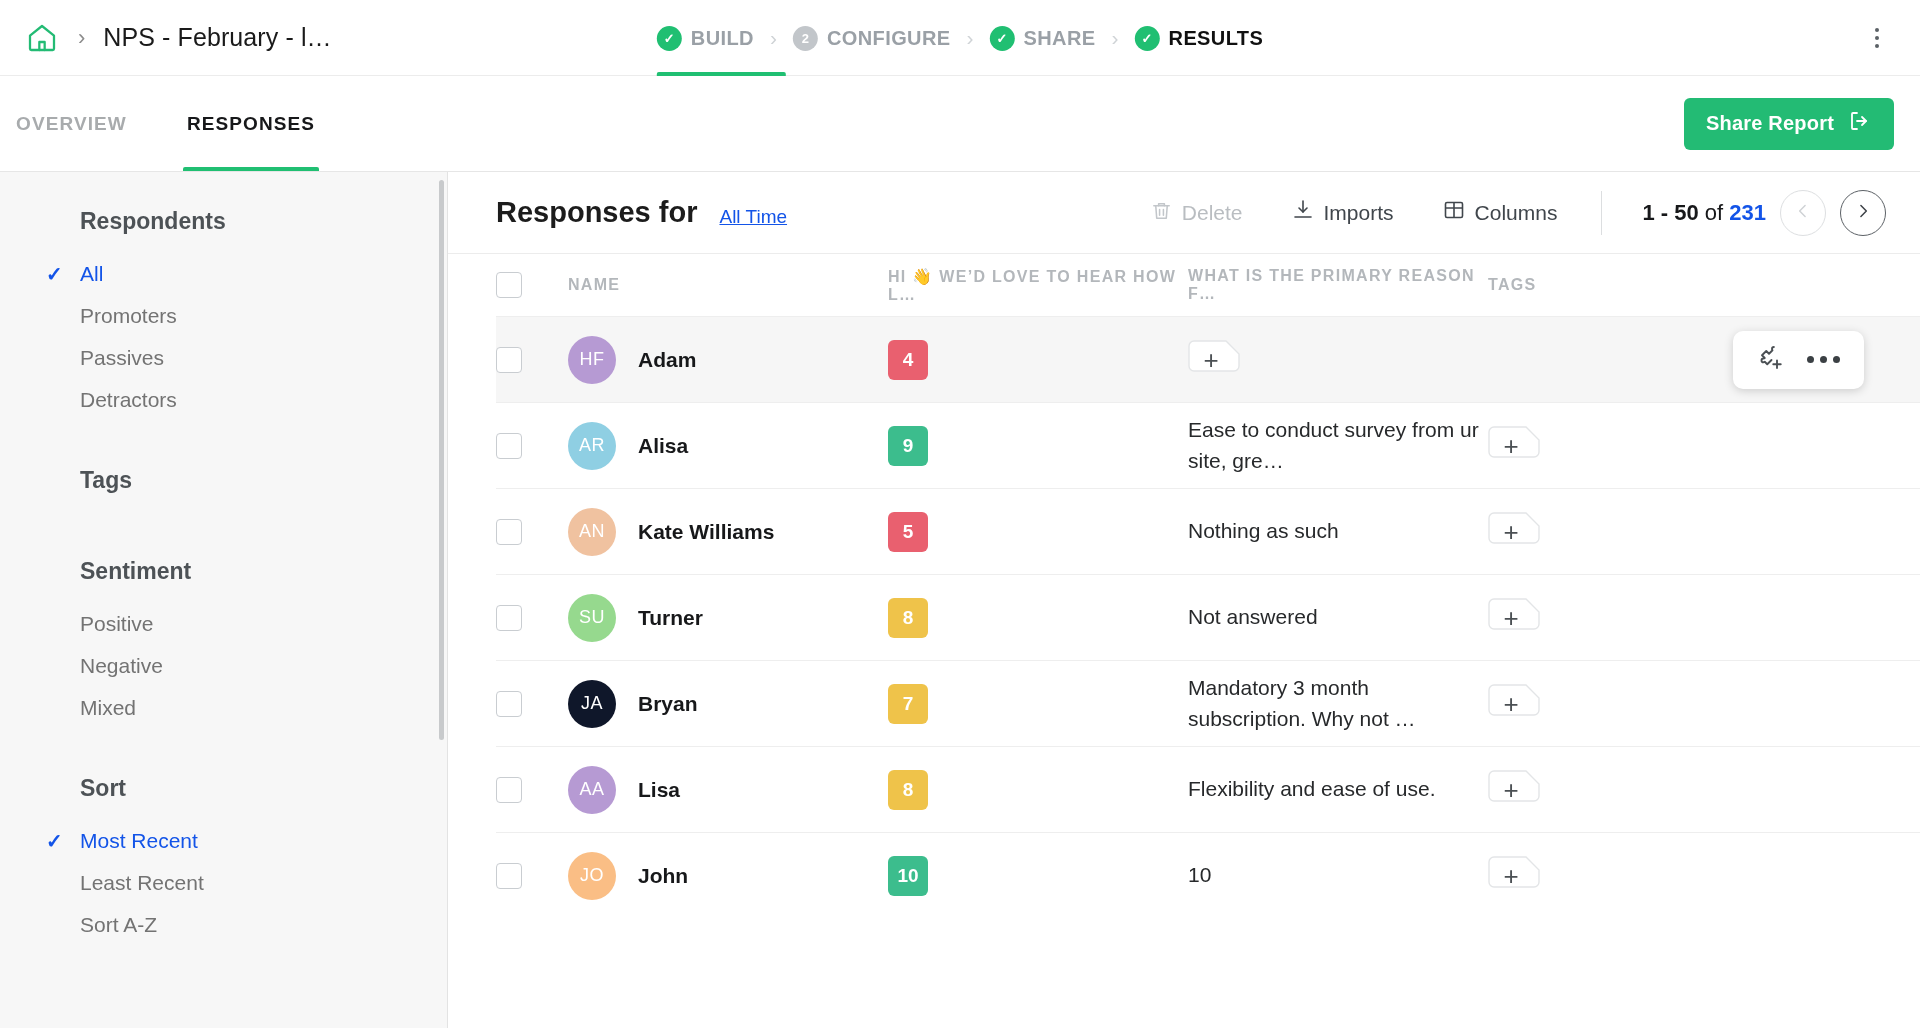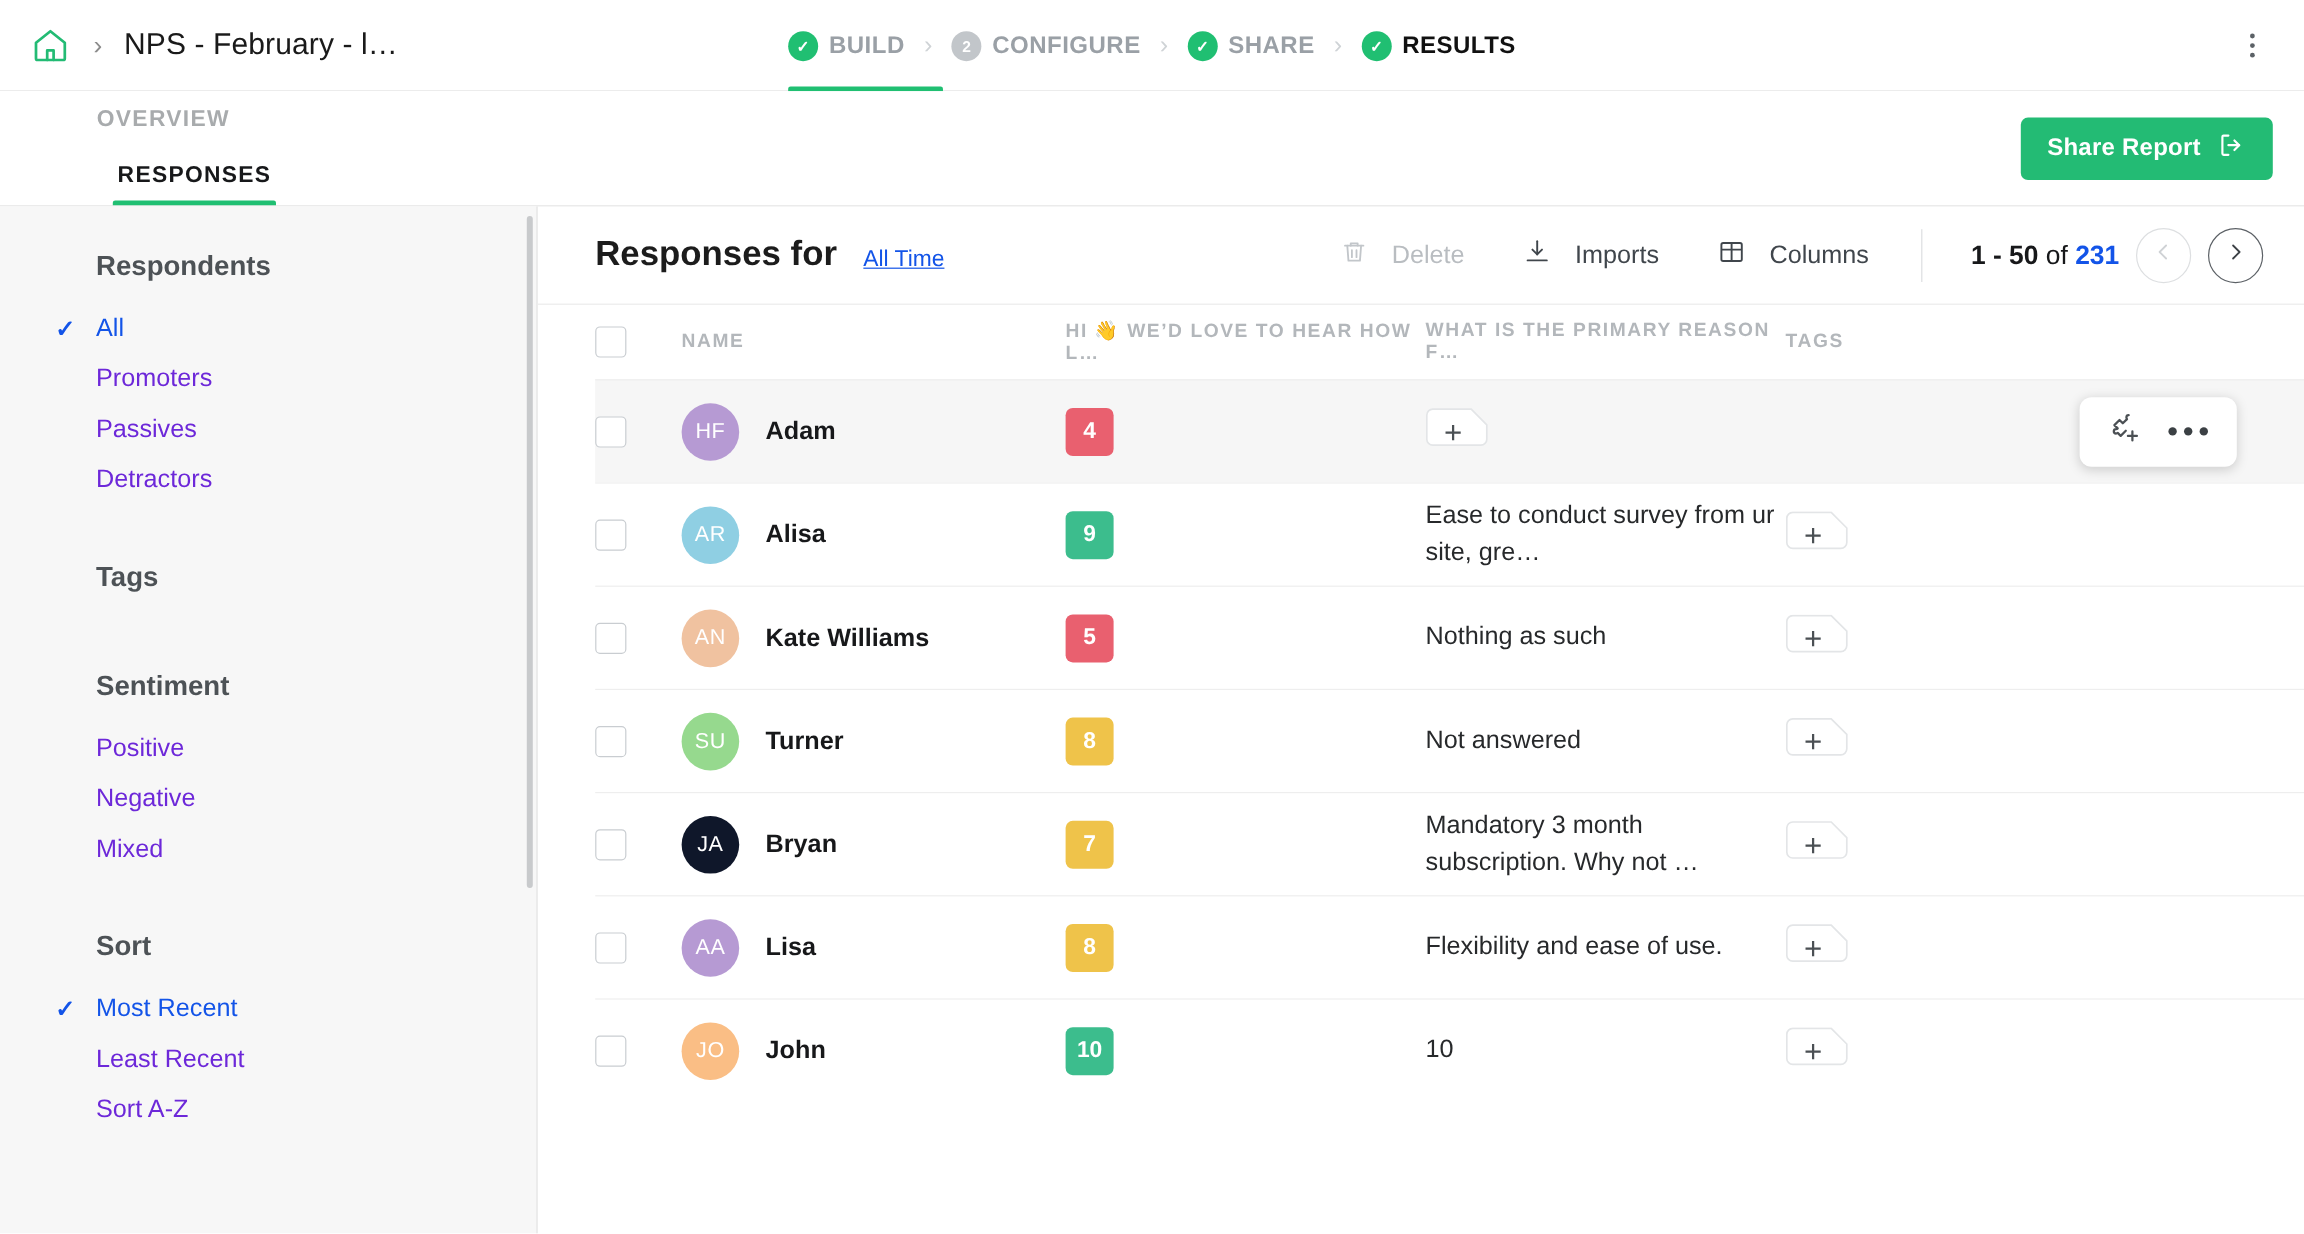--- a/index.html
+++ b/index.html
@@ -93,21 +93,21 @@
 
   
   .tabrow {
     position: relative;
     height: 96px;
     display: flex;
     align-items: center;
     border-bottom: 1px solid #e6e6e6;
     background: #fff;
   }
-  .tabs { display: flex; align-items: center; height: 100%; margin-left: 42px; flex-direction: column; }
+  .tabs { display: flex; align-items: flex-start; height: 100%; margin-left: 12px; }
   .tab {
     position: relative;
     height: 100%;
     display: flex; align-items: center;
     font-size: 19px; font-weight: 700;
     letter-spacing: 1.1px;
     color: #a8abad;
     cursor: pointer;
     padding: 0 4px;
   }
@@ -153,21 +153,21 @@
   }
   .side-group { padding-left: 80px; }
   .side-title {
     font-size: 23px; font-weight: 700;
     color: #4d5256;
     margin-bottom: 18px;
   }
   .side-item {
     position: relative;
     font-size: 21px;
-    color: #6d28d9;
+    color: #737373;
     padding: 9px 0 9px 0;
     cursor: pointer;
     white-space: nowrap;
   }
   .side-item.selected { color: #1354e8; }
   .side-item.selected .tick {
     position: absolute;
     left: -34px; top: 50%;
     transform: translateY(-50%);
     color: #1354e8;
@@ -200,21 +200,21 @@
     font-size: 19px;
     color: #1354e8;
     text-decoration: underline;
     cursor: pointer;
     margin-left: 8px;
     position: relative;
     top: 4px;
   }
   .head-spacer { flex: 1; }
   .head-btn {
-    display: flex; align-items: center; gap: 20px;
+    display: flex; align-items: center; gap: 9px;
     font-size: 21px;
     color: #40464c;
     cursor: pointer;
     margin-left: 34px;
     white-space: nowrap;
   }
   .head-btn.disabled { color: #b9bdc1; cursor: default; }
   .pag-div { width: 1px; height: 44px; background: #dcdee0; margin-left: 30px; }
   .pager {
     display: flex; align-items: center; gap: 14px;

